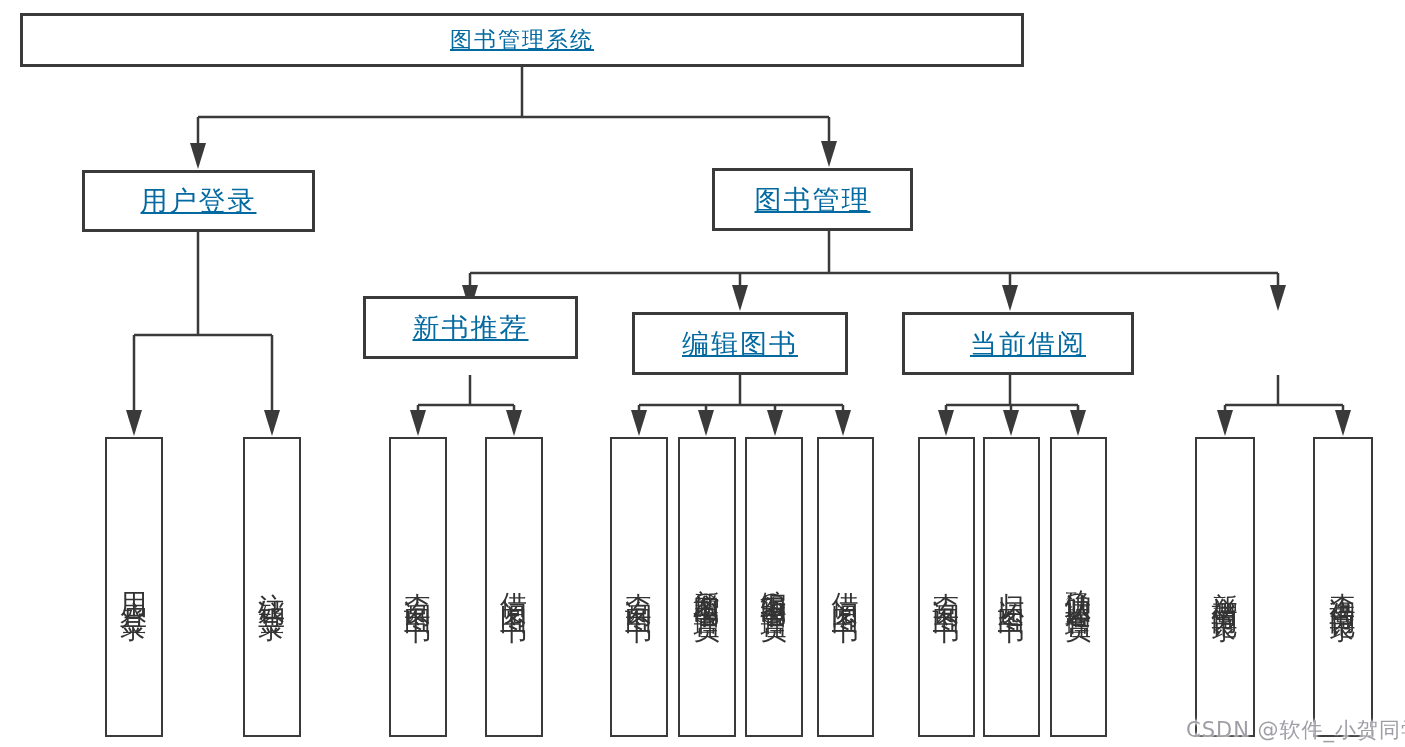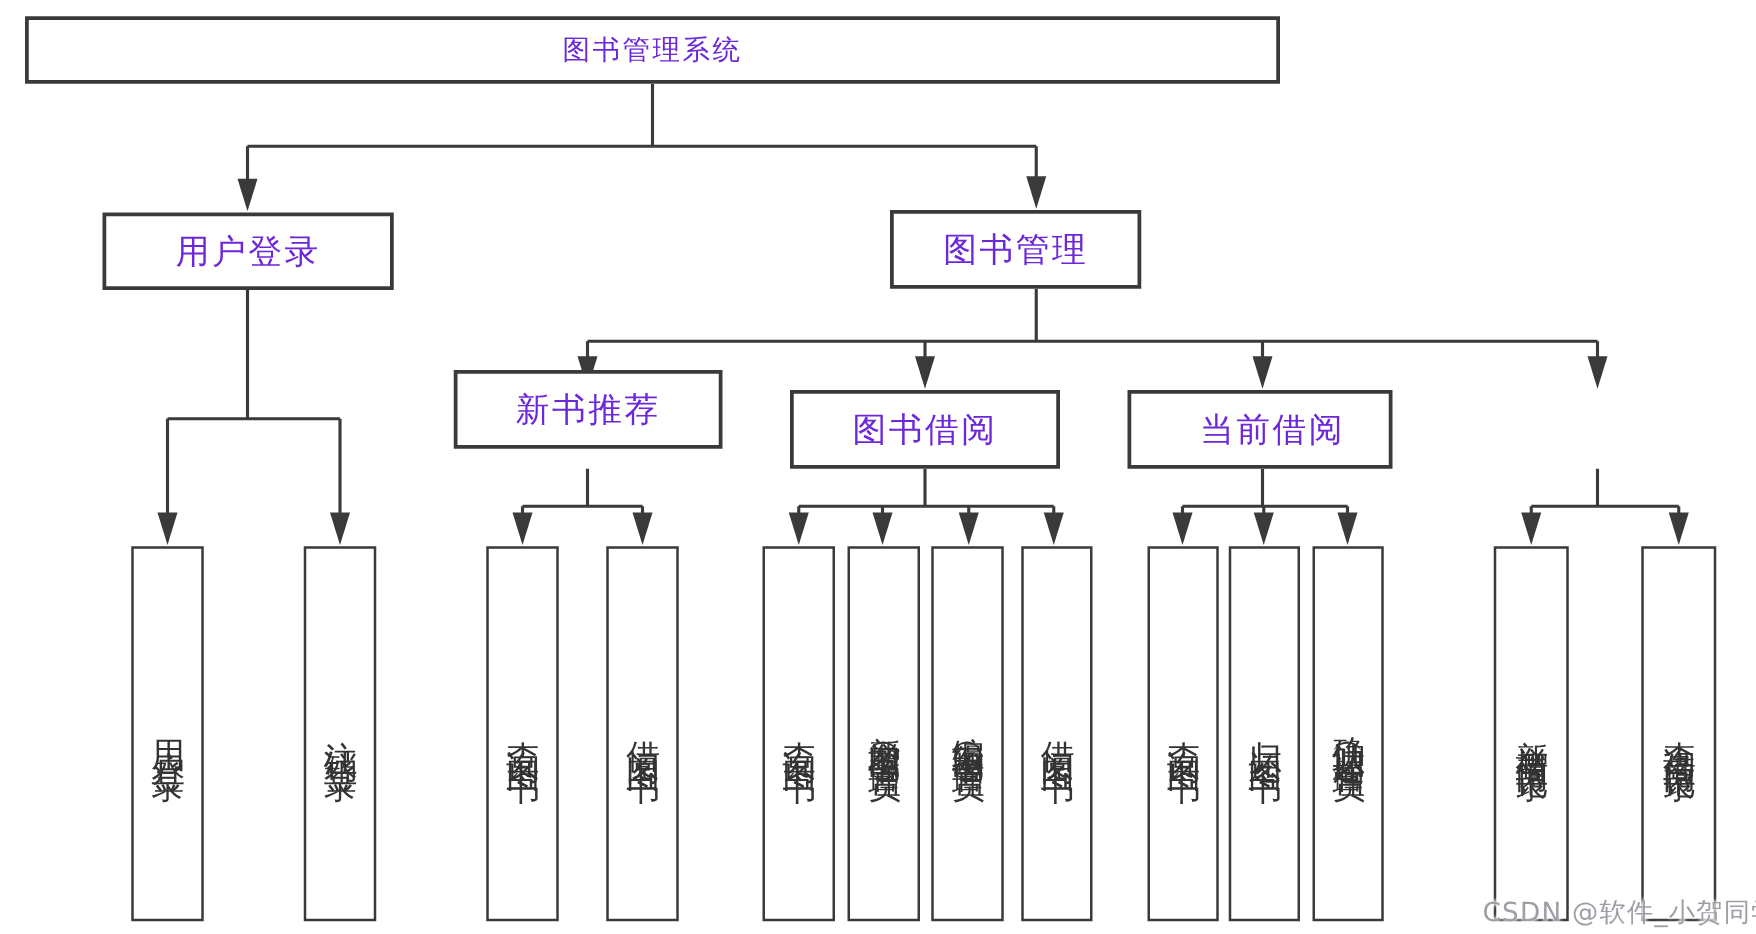--- a/index.html
+++ b/index.html
@@ -19,22 +19,23 @@
   .node {
     position: absolute;
     box-sizing: border-box;
     background: #ffffff;
     border: 3px solid #3a3a3a;
     display: flex;
     align-items: center;
     justify-content: center;
   }
   .node span {
-    color: #6d28d9;
+    color: #0369a1;
     white-space: nowrap;
+    text-decoration: underline;
   }
   .root-label   { font-size: 22px; letter-spacing: 2px; }
   .branch-label { font-size: 27px; letter-spacing: 2px; }
   .leaf {
     position: absolute;
     box-sizing: border-box;
     top: 437px;
     height: 300px;
     background: #ffffff;
     border: 2.5px solid #3a3a3a;
@@ -109,23 +110,23 @@
     <span class="branch-label">用户登录</span>
   </div>
   <div class="node" style="left:712px; top:168px; width:201px; height:63px;">
     <span class="branch-label">图书管理</span>
   </div>
 
   <div class="node" style="left:363px; top:296px; width:215px; height:63px;">
     <span class="branch-label">新书推荐</span>
   </div>
   <div class="node" style="left:632px; top:312px; width:216px; height:63px;">
-    <span class="branch-label">图书借阅</span>
+    <span class="branch-label">编辑图书</span>
   </div>
-  <div class="node" style="left:902px; top:312px; width:212px; height:63px;padding-left:20px;">
+  <div class="node" style="left:902px; top:312px; width:232px; height:63px;padding-left:20px;">
     <span class="branch-label">当前借阅</span>
   </div>
 
   <div class="leaf len4" style="left:105px; width:58px;">
     <span>用户登录</span>
   </div>
   <div class="leaf len4" style="left:243px; width:58px;">
     <span>注销登录</span>
   </div>
 

